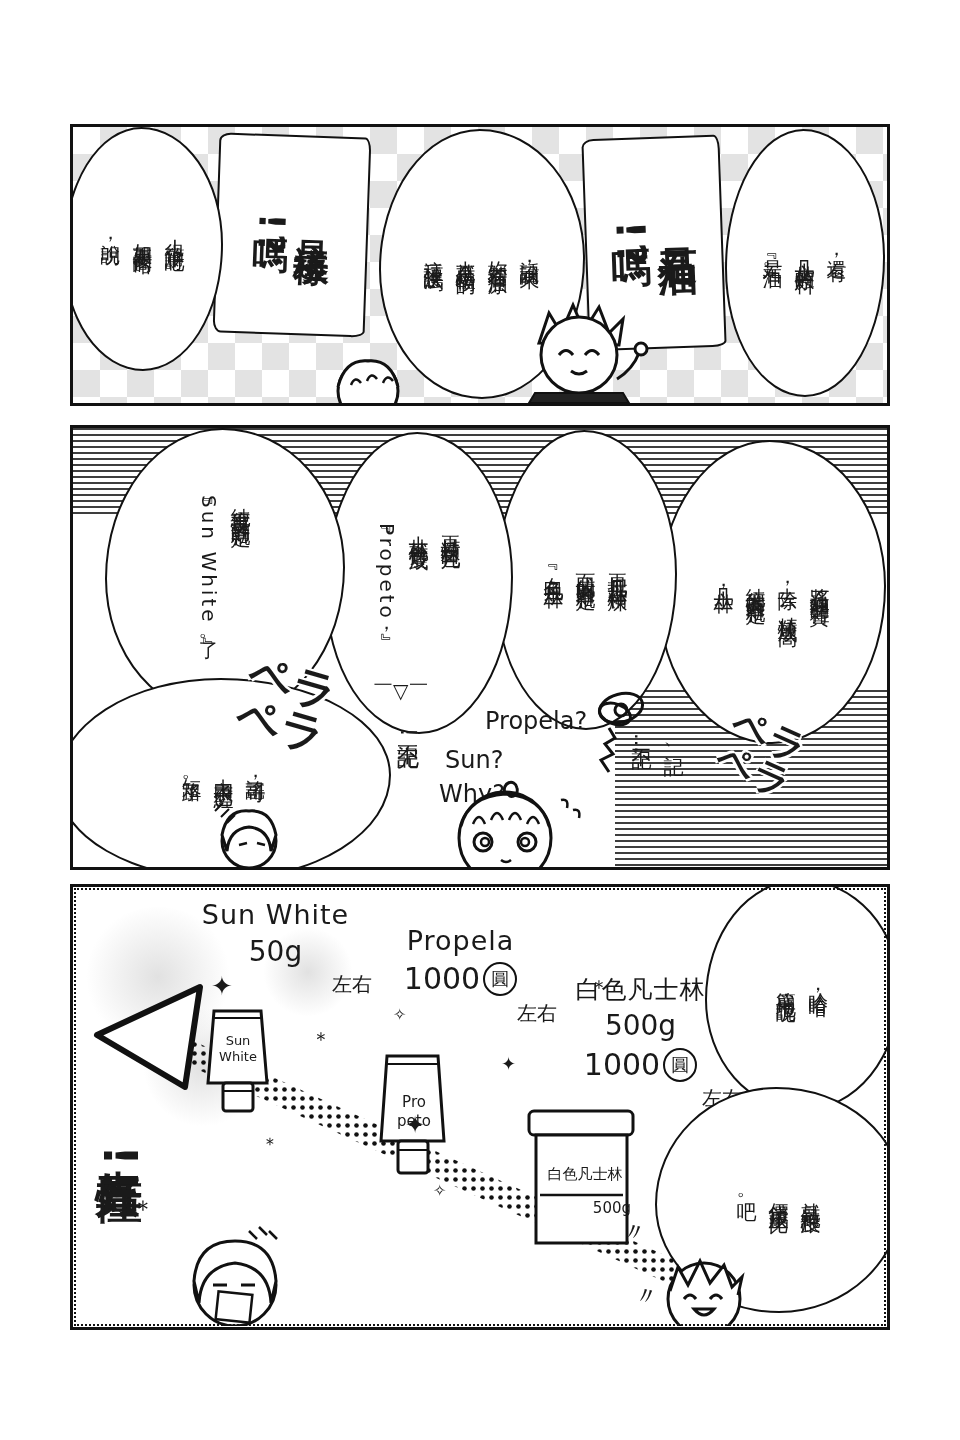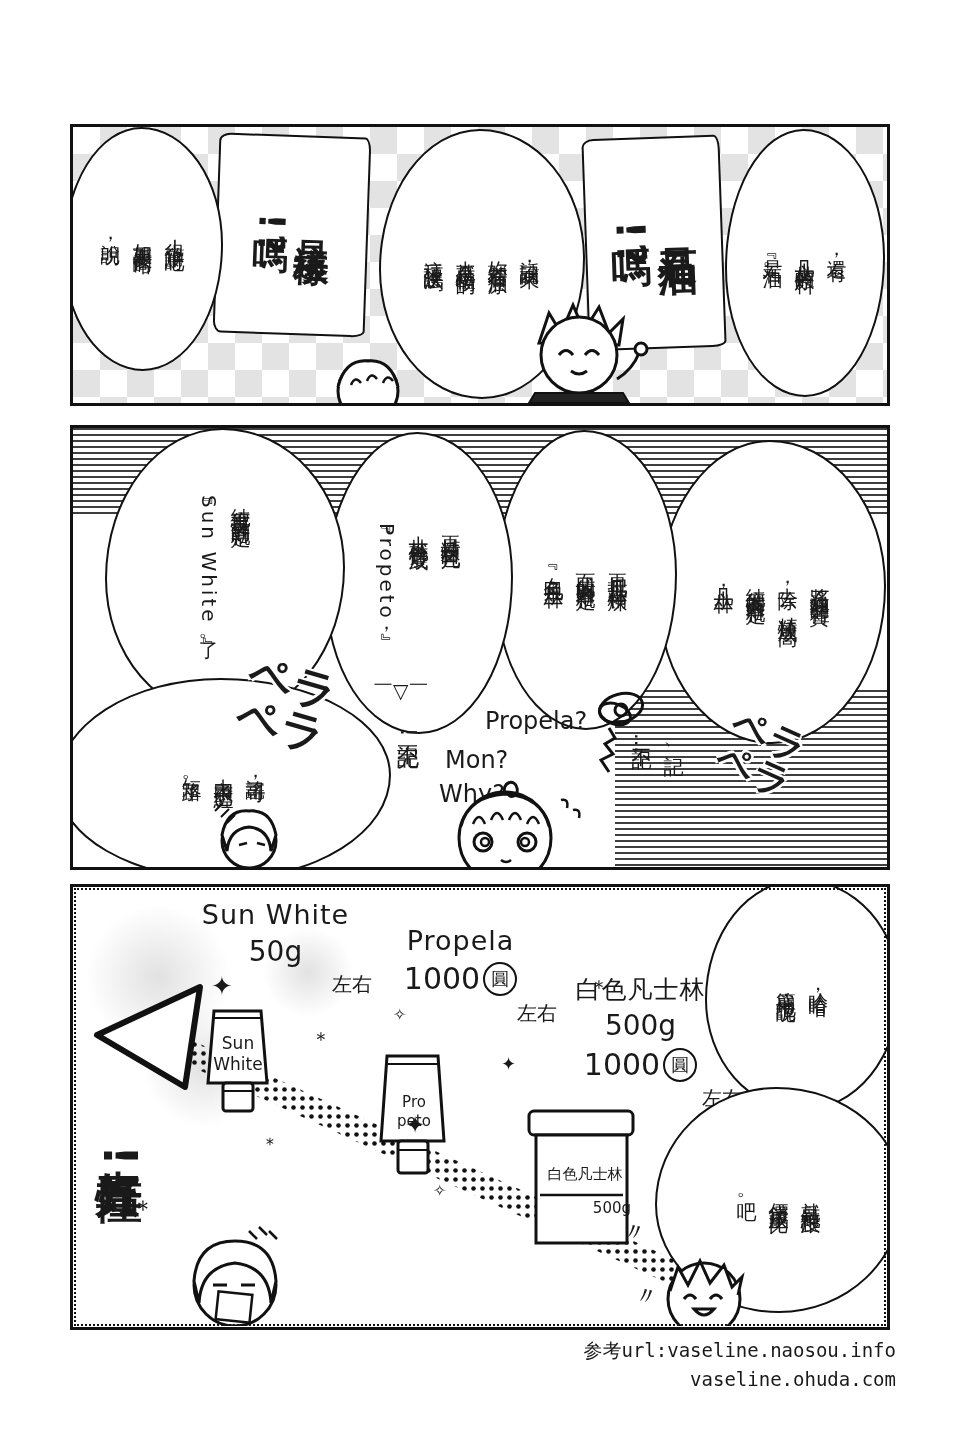--- a/index.html
+++ b/index.html
@@ -25,21 +25,21 @@
   .hw{position:absolute;font-size:24px;color:#1a1a1a;}
   .sfx{position:absolute;font-weight:900;font-size:44px;line-height:1.0;
        text-shadow:-2px -2px 0 #fff,2px -2px 0 #fff,-2px 2px 0 #fff,2px 2px 0 #fff;}
   .prod{position:absolute;text-align:center;line-height:1.35;}
   .prod .nm{font-size:27px;letter-spacing:1px;}
   .prod .wt{font-size:28px;}
   .prod .pr{font-size:30px;}
   .unit{display:inline-block;width:30px;height:30px;border:2.5px solid #111;border-radius:50%;
         line-height:30px;font-size:18px;text-align:center;vertical-align:4px;margin-left:3px;}
   .approx{font-size:20px;text-align:right;padding-right:6px;}
-  .lbl{position:absolute;font-size:17px;line-height:1.25;text-align:center;white-space:pre-line;}
+  .lbl{position:absolute;font-size:13px;line-height:1.25;text-align:center;white-space:pre-line;}
   .preline{white-space:pre-line;}
   .spk{position:absolute;line-height:1;}
   .blob{position:absolute;border-radius:50%;background:radial-gradient(circle,#c9c9c9 0%,rgba(200,200,200,0) 70%);opacity:.55;}
   .credits{position:absolute;right:64px;top:1336px;text-align:right;font-size:19px;line-height:1.55;
            font-family:"DejaVu Sans Mono","DejaVu Sans",monospace;}
   svg{display:block;}
 </style>
 </head>
 <body>
 
@@ -129,21 +129,21 @@
 由衣子已經
 短路了。</span>
     </div>
 
     <span class="abs" style="left:300px;top:250px;font-size:20px;z-index:3;">￣▽￣</span>
 
     <div class="sfx" style="left:168px;top:238px;width:132px;transform:rotate(16deg);z-index:3;">ペラペラ</div>
     <div class="sfx" style="left:648px;top:295px;width:116px;font-size:38px;transform:rotate(24deg);z-index:3;">ペラペラ</div>
 
     <div class="hw vtext" style="left:320px;top:300px;font-size:22px;z-index:3;">記不完!</div>
-    <div class="hw" style="left:372px;top:318px;z-index:3;">Mon?</div>
+    <div class="hw" style="left:372px;top:318px;z-index:3;">Sun?</div>
     <div class="hw" style="left:366px;top:352px;z-index:3;">Why?</div>
     <div class="hw" style="left:412px;top:266px;z-index:3;margin-top:13px;">Propela?</div>
     <div class="hw vtext" style="left:556px;top:305px;font-size:20px;z-index:3;">記不…</div>
     <div class="hw vtext" style="left:588px;top:312px;font-size:20px;z-index:3;">記、</div>
 
     <svg class="abs" style="left:512px;top:258px;z-index:3;" width="62" height="92" viewBox="0 0 62 92">
       <ellipse cx="36" cy="22" rx="22" ry="14" fill="none" stroke="#111" stroke-width="3" transform="rotate(-15 36 22)"></ellipse>
       <ellipse cx="30" cy="28" rx="16" ry="10" fill="none" stroke="#111" stroke-width="3" transform="rotate(20 30 28)"></ellipse>
       <circle cx="36" cy="24" r="6" fill="none" stroke="#111" stroke-width="3"></circle>
       <path d="M24,42 L30,52 L20,58 L28,68 L16,74 L24,86" fill="none" stroke="#111" stroke-width="3"></path>
@@ -263,18 +263,14 @@
       <path d="M19,58 Q22,18 60,18 Q98,18 101,58 L96,80 Q94,44 60,40 Q26,44 24,80 Z" fill="#fff" stroke="#111" stroke-width="3"></path>
       <path d="M38,62 l14,0 M66,62 l14,0" fill="none" stroke="#111" stroke-width="3"></path>
       <rect x="42" y="70" width="34" height="28" fill="#fff" stroke="#111" stroke-width="2.5" transform="rotate(6 59 84)"></rect>
       <path d="M74,8 l8,8 M84,4 l8,8 M94,8 l8,8" fill="none" stroke="#111" stroke-width="2.5"></path>
     </svg>
 
     <span class="hw" style="left:548px;top:328px;font-size:26px;transform:rotate(12deg);z-index:3;">〃</span>
     <span class="hw" style="left:560px;top:392px;font-size:26px;transform:rotate(12deg);z-index:3;">〃</span>
   </section>
 
-  <div class="credits">
-    <div>参考url:vaseline.naosou.info</div>
-    <div>vaseline.ohuda.com</div>
-  </div>
 
 </div>
 
 </body></html>

